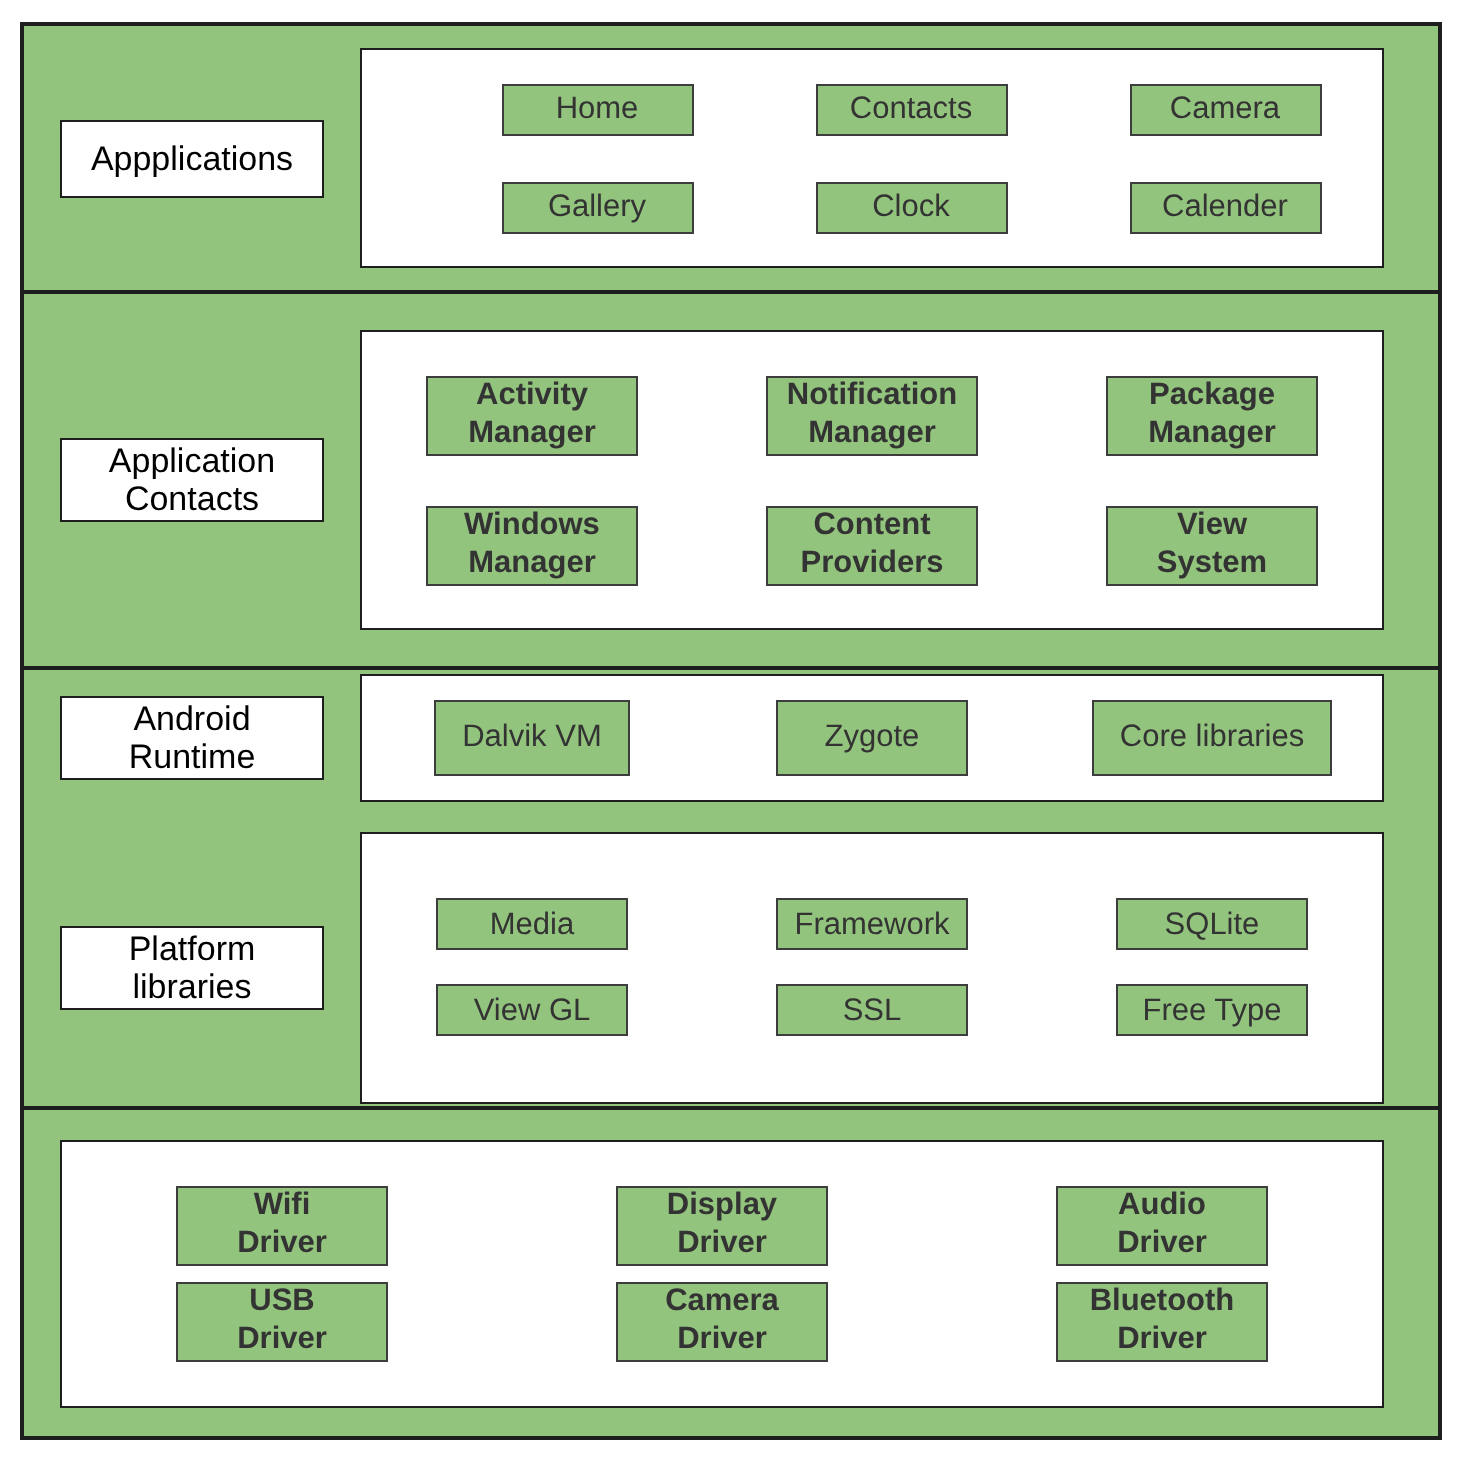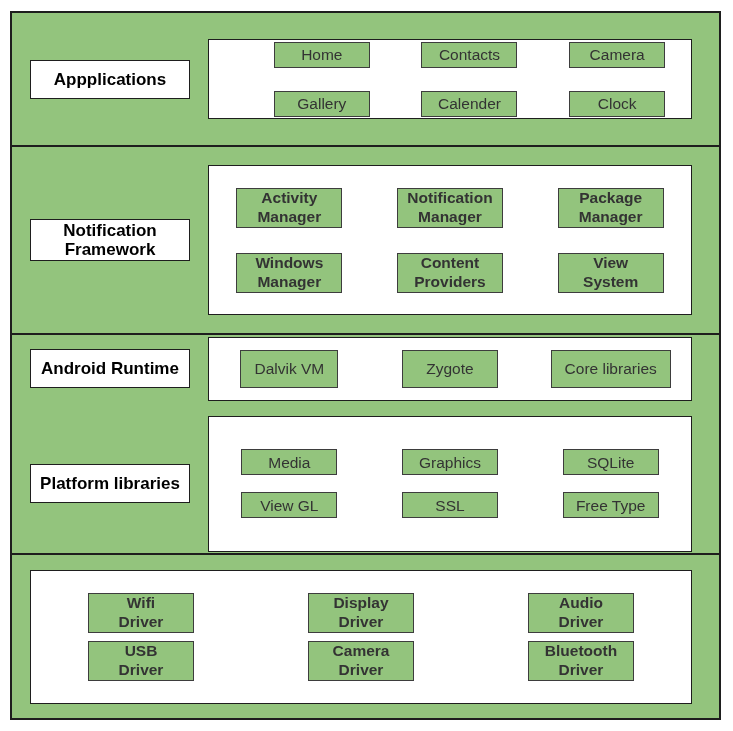--- a/index.html
+++ b/index.html
@@ -29,43 +29,43 @@
   .band + .band { border-top: 2px solid var(--outline, #1e1e1e); }
   .band-1 { height: 132px; }
   .band-2 { height: 188px; }
   .band-3 { height: 220px; }
   .band-4 { flex: 1; }
 
   .row { display: flex; align-items: center; }
 
   .label-box {
     flex: none;
-    width: 160px; min-height: 39px;
+    width: 132px; min-height: 39px;
     margin-left: 18px;
     background: #ffffff;
     border: 1px solid var(--outline, #1e1e1e);
     color: var(--label-text, #000000);
-    font-weight: bold; font-size: 17px; line-height: 19px;
+    font-weight: normal; font-size: 17px; line-height: 19px;
     display: flex; align-items: center; justify-content: center;
     text-align: center;
     padding: 1px 2px;
   }
 
   .panel {
     flex: 1;
     margin-left: 18px; margin-right: 27px;
     background: #ffffff;
     border: 1px solid var(--outline, #1e1e1e);
     display: grid;
     grid-template-columns: repeat(3, 1fr);
     justify-items: center;
     align-items: center;
     align-content: center;
   }
-  .panel-1  { height: 80px; row-gap: 23px; padding-left: 39px; }
+  .panel-1  { height: 110px; row-gap: 23px; padding-left: 39px; }
   .panel-2  { height: 150px; row-gap: 25px; }
   .panel-3a { height: 64px;  }
   .panel-3b { height: 136px; row-gap: 17px; }
   .panel-4  { height: 134px; row-gap: 8px; }
 
   .chip {
     background: var(--chip-green, #93c47d);
     border: 1.5px solid var(--chip-border, #3d3d3d);
     color: var(--chip-text, #333333);
     font-size: 15.5px;
@@ -84,29 +84,29 @@
   <div class="outer">
 
     <section class="band band-1">
       <div class="row">
         <div class="label-box">Appplications</div>
         <div class="panel panel-1">
           <div class="chip chip-one">Home</div>
           <div class="chip chip-one">Contacts</div>
           <div class="chip chip-one">Camera</div>
           <div class="chip chip-one">Gallery</div>
+          <div class="chip chip-one">Clock</div>
           <div class="chip chip-one">Calender</div>
-          <div class="chip chip-one">Clock</div>
         </div>
       </div>
     </section>
 
     <section class="band band-2">
       <div class="row">
-        <div class="label-box">Notification Framework</div>
+        <div class="label-box">Application Contacts</div>
         <div class="panel panel-2">
           <div class="chip chip-two">Activity
 Manager</div>
           <div class="chip chip-two">Notification
 Manager</div>
           <div class="chip chip-two">Package
 Manager</div>
           <div class="chip chip-two">Windows
 Manager</div>
           <div class="chip chip-two">Content
@@ -123,21 +123,21 @@
         <div class="panel panel-3a">
           <div class="chip chip-auto">Dalvik VM</div>
           <div class="chip chip-auto">Zygote</div>
           <div class="chip chip-auto">Core libraries</div>
         </div>
       </div>
       <div class="row">
         <div class="label-box">Platform libraries</div>
         <div class="panel panel-3b">
           <div class="chip chip-one">Media</div>
-          <div class="chip chip-one">Graphics</div>
+          <div class="chip chip-one">Framework</div>
           <div class="chip chip-one">SQLite</div>
           <div class="chip chip-one">View GL</div>
           <div class="chip chip-one">SSL</div>
           <div class="chip chip-one">Free Type</div>
         </div>
       </div>
     </section>
 
     <section class="band band-4">
       <div class="row">

